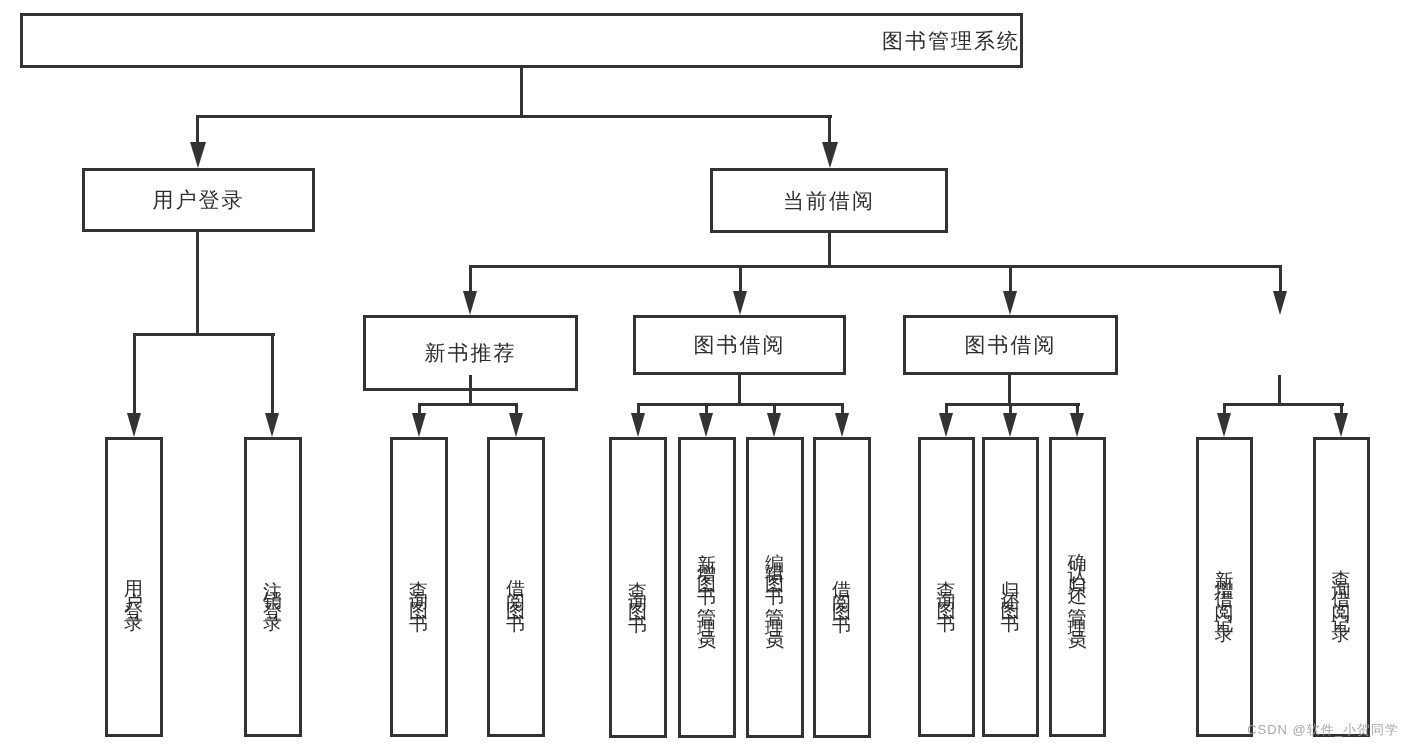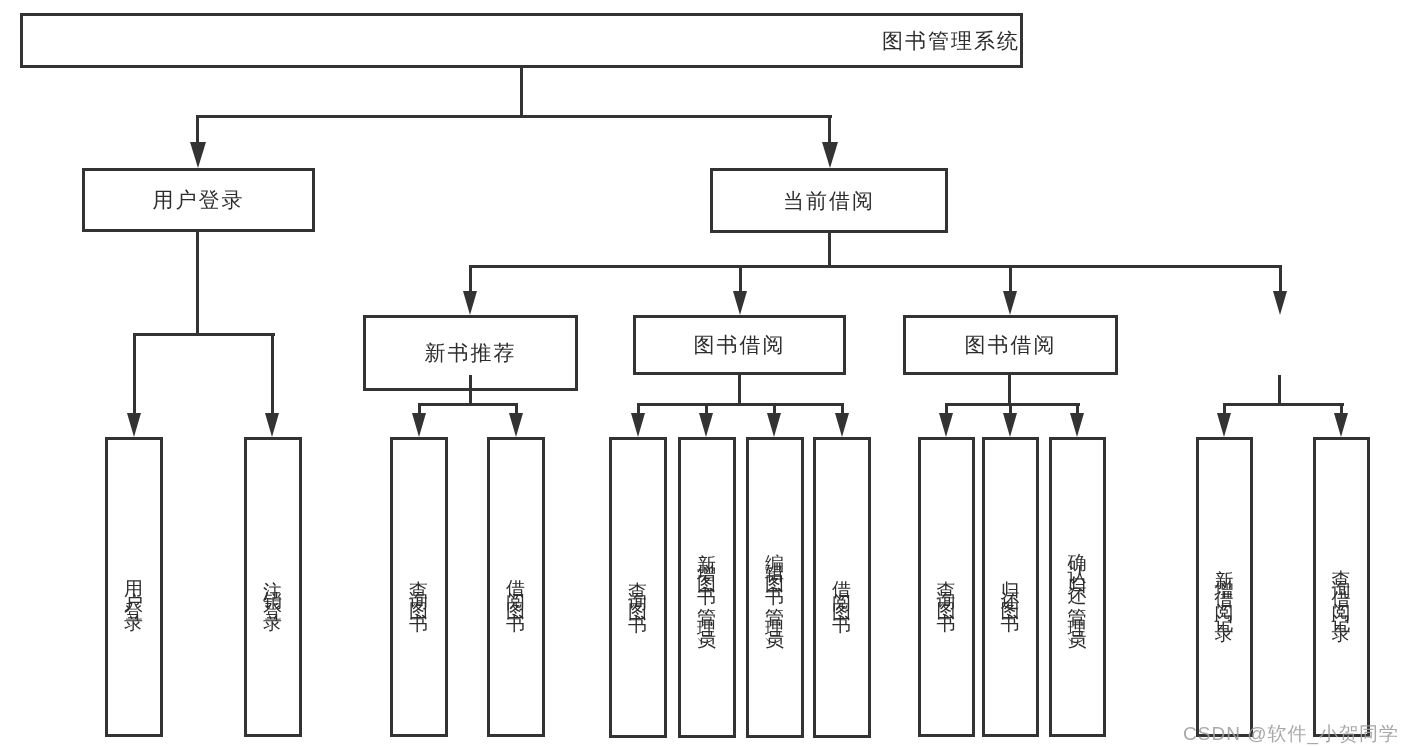--- a/index.html
+++ b/index.html
@@ -50,22 +50,22 @@
     border-top: 24px solid #333333;
   }
   .arrow.lg {
     border-left-width: 8px;
     border-right-width: 8px;
     border-top-width: 26px;
   }
   .watermark {
     position: absolute;
     right: 6px;
-    bottom: 0;
-    font-size: 19px;
+    bottom: 8px;
+    font-size: 13px;
     color: rgba(158, 158, 158, 0.9);
     letter-spacing: 1px;
     z-index: 5;
   }
 </style>
 </head>
 <body>
 
 <div class="canvas">
 

